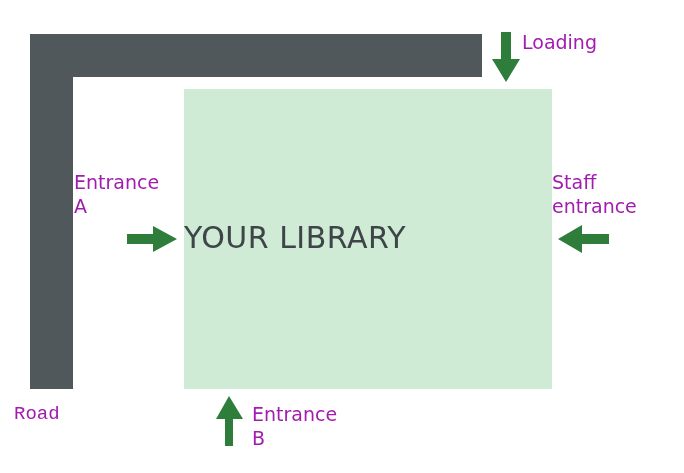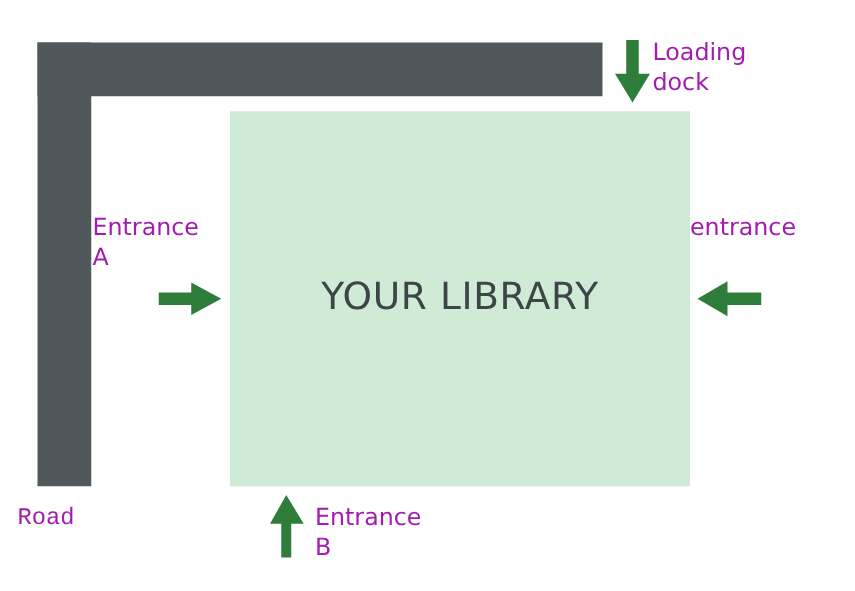--- a/index.html
+++ b/index.html
@@ -1,54 +1,54 @@
 <!DOCTYPE html>
 <html><head>
 <meta charset="utf-8">
 <style>
   html, body { margin:0; padding:0; background:#ffffff; }
   body { width:684px; height:473px; position:relative; overflow:hidden;
          font-family:"DejaVu Sans", "Liberation Sans", sans-serif; color:#3c4447; }
   .abs { position:absolute; }
   .road { background:#51585b; }
-  .library { background:#d0ebd5; display:flex; align-items:center; justify-content:center; }
+  .library { background:#d0ebd5; display:flex; align-items:center; }
   .lib-label { font-size:30px; color:#3d4548; letter-spacing:0.5px; position:relative; top:-2px; }
   .lbl { font-size:19px; line-height:24px; color:#a21caf; }
   svg { position:absolute; overflow:visible; }
 </style>
 </head>
 <body>
 
 <div class="abs road" style="left:30px; top:34px; width:452px; height:43px;"></div>
 <div class="abs road" style="left:30px; top:34px; width:43px; height:355px;"></div>
 
 <div class="abs library" style="left:184px; top:89px; width:368px; height:300px;">
   <span class="lib-label">YOUR LIBRARY</span>
 </div>
 
 <svg style="left:0; top:0;" width="684" height="473">
   <polygon fill="#2e7d3a" points="501,32 511,32 511,59 520,59 506,82 492,59 501,59"></polygon>
 </svg>
 <div class="abs lbl" style="left:522px; top:30px; width:104px;">
   <div>Loading</div>
-  <div>dock</div>
 </div>
 
 <svg style="left:0; top:0;" width="684" height="473">
   <polygon fill="#2e7d3a" points="127,234 153,234 153,226 177,239 153,252 153,244 127,244"></polygon>
 </svg>
 <div class="abs lbl" style="left:74px; top:170px; width:110px;">
   <div>Entrance</div>
   <div>A</div>
 </div>
 
 <svg style="left:0; top:0;" width="684" height="473">
   <polygon fill="#2e7d3a" points="609,234 582,234 582,225 558,239 582,253 582,244 609,244"></polygon>
 </svg>
 <div class="abs lbl" style="left:552px; top:170px; width:112px;">
+  <div>Staff</div>
   <div>entrance</div>
 </div>
 
 <svg style="left:0; top:0;" width="684" height="473">
   <polygon fill="#2e7d3a" points="225,446 225,419 216,419 229,396 243,419 233,419 233,446"></polygon>
 </svg>
 <div class="abs lbl" style="left:252px; top:402px; width:110px;">
   <div>Entrance</div>
   <div>B</div>
 </div>

